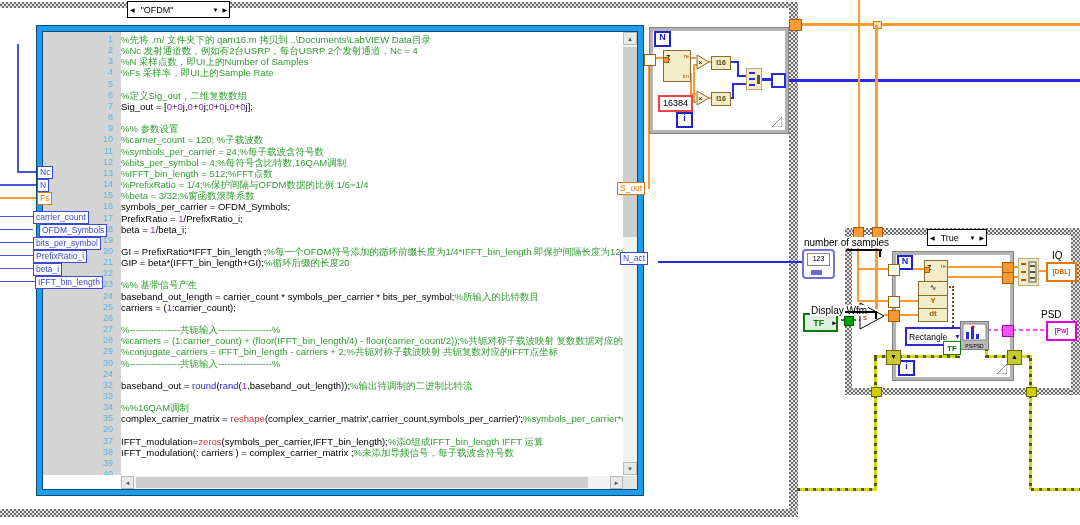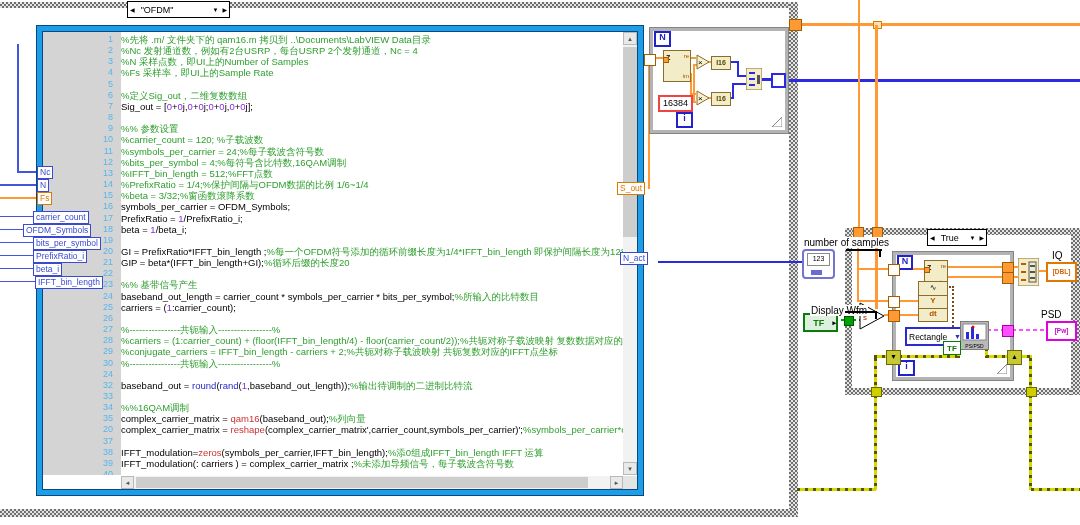--- a/index.html
+++ b/index.html
@@ -167,21 +167,20 @@
           <div>carriers = (<span class="num">1</span>:carrier_count);</div>
           <div>&nbsp;</div>
           <div><span class="cmt">%----------------共轭输入-----------------%</span></div>
           <div><span class="cmt">%carriers = (1:carrier_count) + (floor(IFFT_bin_length/4) - floor(carrier_count/2));%共轭对称子载波映射 复数数据对应的IFFT点坐标</span></div>
           <div><span class="cmt">%conjugate_carriers = IFFT_bin_length - carriers + 2;%共轭对称子载波映射 共轭复数对应的IFFT点坐标</span></div>
           <div><span class="cmt">%----------------共轭输入-----------------%</span></div>
           <div>&nbsp;</div>
           <div>baseband_out = <span class="fnb">round</span>(<span class="fnb">rand</span>(<span class="num">1</span>,baseband_out_length));<span class="cmt">%输出待调制的二进制比特流</span></div>
           <div>&nbsp;</div>
           <div><span class="cmt">%%16QAM调制</span></div>
-          <div>complex_carrier_matrix = <span class="fnr">qam16</span>(baseband_out);<span class="cmt">%列向量</span></div>
           <div>complex_carrier_matrix = <span class="fnr">reshape</span>(complex_carrier_matrix',carrier_count,symbols_per_carrier)';<span class="cmt">%symbols_per_carrier*carrier_</span></div>
           <div>&nbsp;</div>
           <div>IFFT_modulation=<span class="fnr">zeros</span>(symbols_per_carrier,IFFT_bin_length);<span class="cmt">%添0组成IFFT_bin_length IFFT 运算</span></div>
           <div>IFFT_modulation(: carriers ) = complex_carrier_matrix ;<span class="cmt">%未添加导频信号，每子载波含符号数</span></div>
         </div>
 
       <div class="sb" style="left:580px;top:0;width:14px;height:443px"></div>
       <div class="sbbtn" style="left:580px;top:0;width:14px;height:13px">▴</div>
       <div class="sbthumb" style="left:580px;top:15px;width:14px;height:190px"></div>
       <div class="sbbtn" style="left:580px;top:430px;width:14px;height:13px">▾</div>
@@ -191,21 +190,21 @@
       <div class="sbthumb" style="left:93px;top:445px;width:452px;height:11px"></div>
       <div class="sbbtn" style="left:567px;top:444px;width:13px;height:13px">▸</div>
       <div class="sb" style="left:580px;top:444px;width:14px;height:13px;background:#e4e4e4"></div>
     </div>
   </div>
 
   <div class="abs term" style="left:37px;top:166px">Nc</div>
   <div class="abs term" style="left:37px;top:179px">N</div>
   <div class="abs term or" style="left:37px;top:192px">Fs</div>
   <div class="abs term" style="left:33px;top:211px">carrier_count</div>
-  <div class="abs term" style="left:23px;top:224px">OFDM_Symbols</div>
+  <div class="abs term" style="left:39px;top:224px">OFDM_Symbols</div>
   <div class="abs term" style="left:33px;top:237px">bits_per_symbol</div>
   <div class="abs term" style="left:33px;top:250px">PrefixRatio_i</div>
   <div class="abs term" style="left:33px;top:263px">beta_i</div>
   <div class="abs term" style="left:35px;top:276px">IFFT_bin_length</div>
 
   <div class="abs w bl" style="left:17px;top:44px;width:2px;height:128px"></div>
   <div class="abs w bl" style="left:17px;top:171px;width:20px;height:2px"></div>
   <div class="abs w bl" style="left:0;top:184px;width:37px;height:2px"></div>
   <div class="abs w o" style="left:0;top:197px;width:37px;height:2px"></div>
   <div class="abs w bl" style="left:0;top:216px;width:33px;height:1px"></div>

